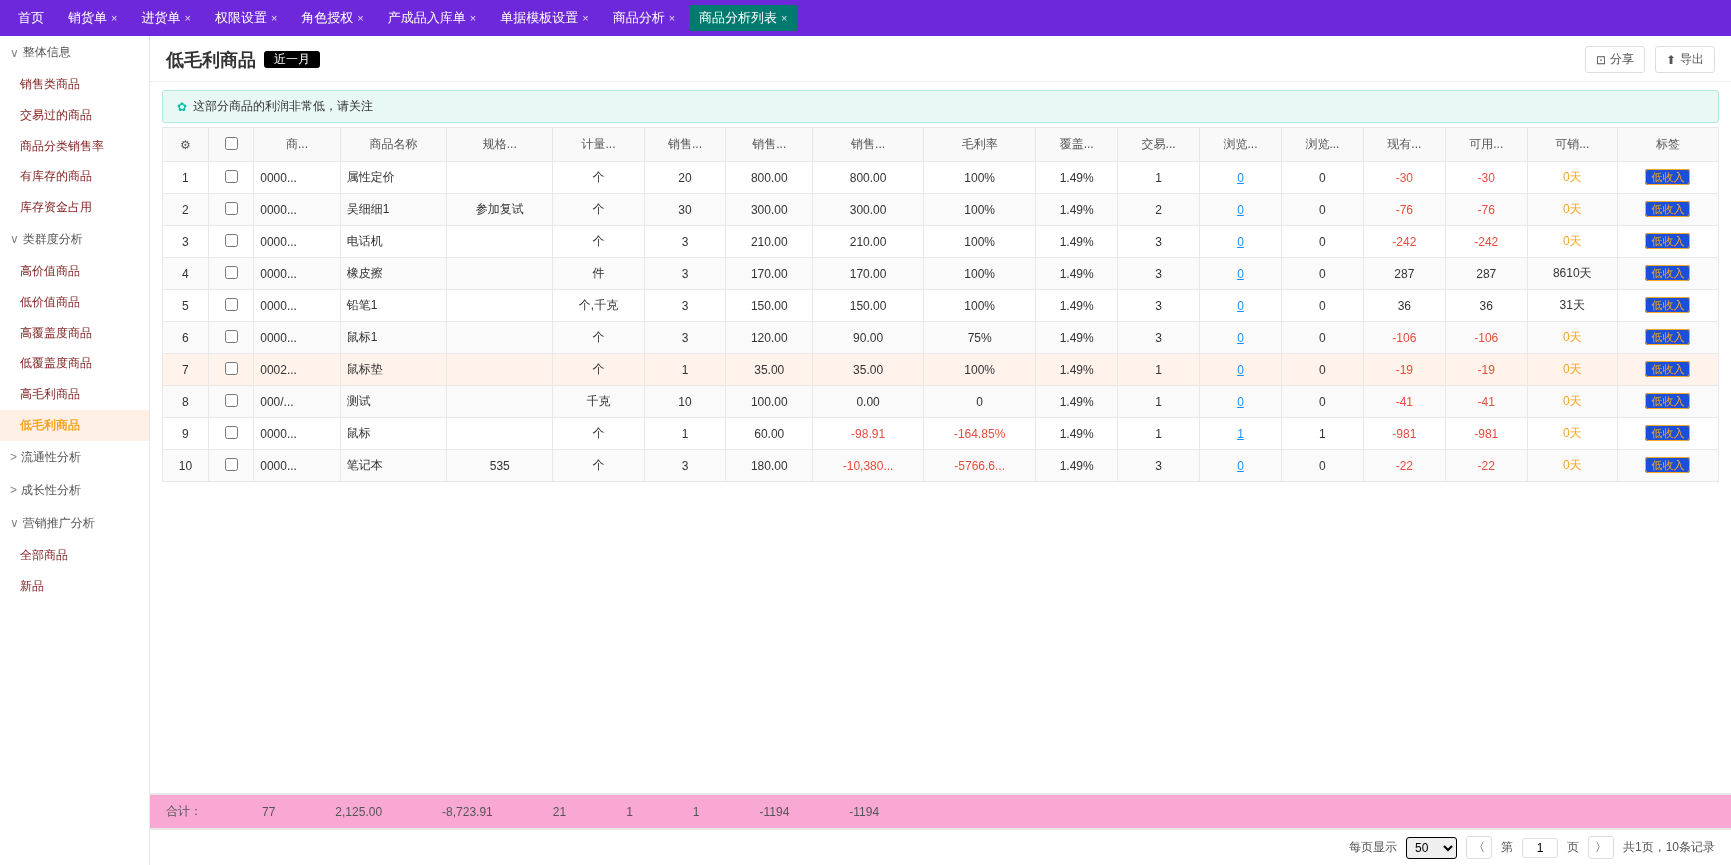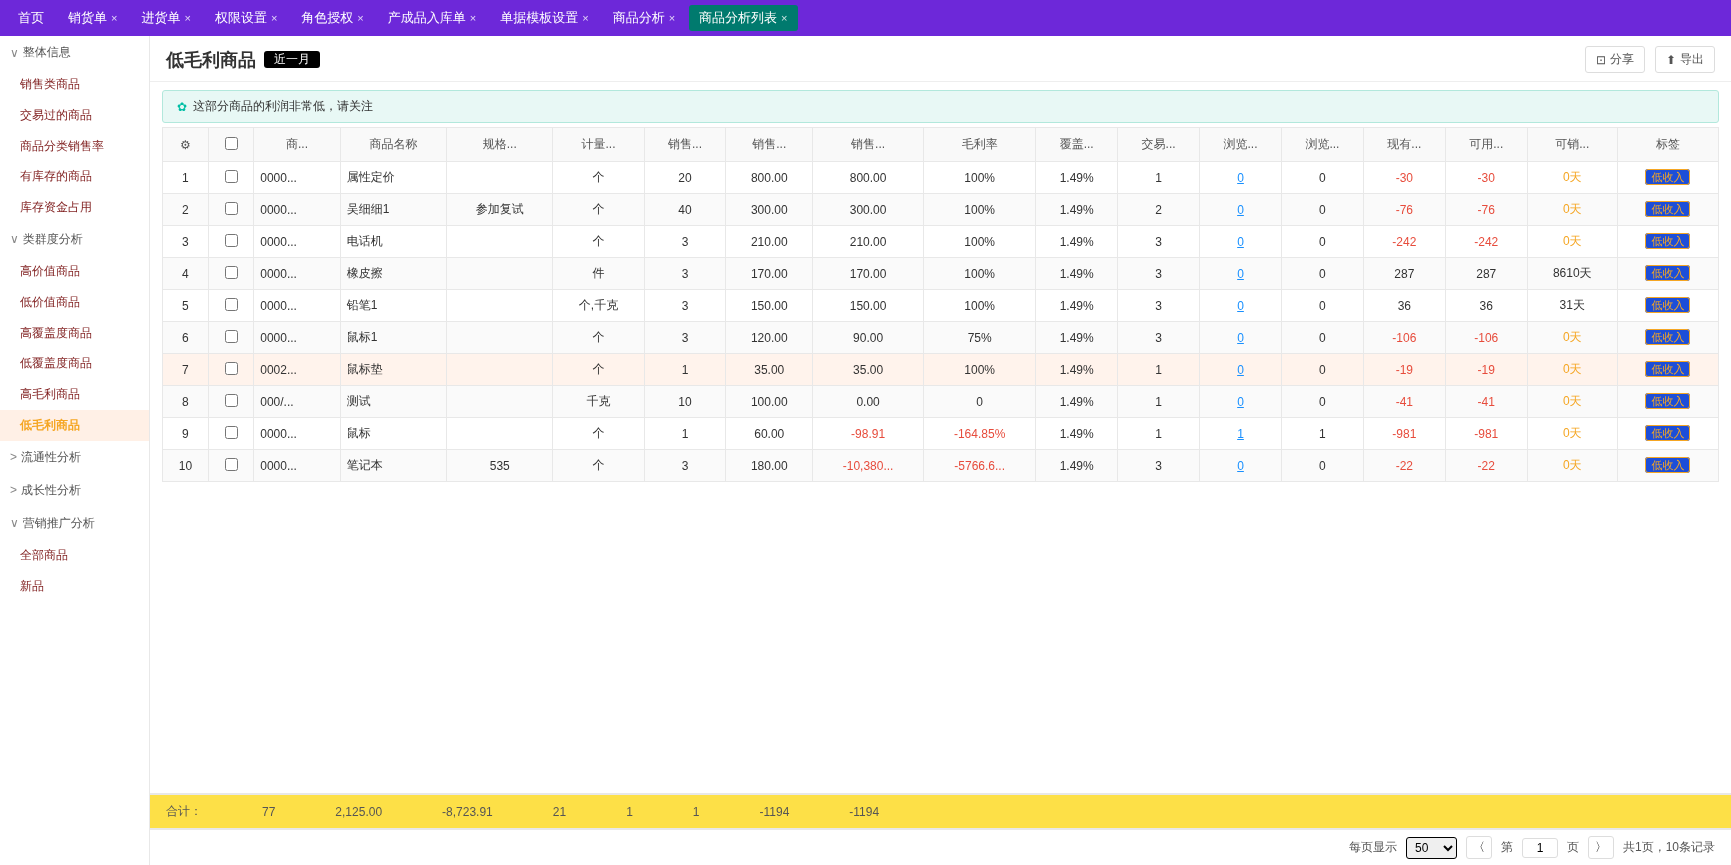--- a/index.html
+++ b/index.html
@@ -184,21 +184,21 @@
       border-radius: 3px;
       padding: 1px 5px;
       font-size: 11px;
     }
     .orange-text { color: #f5a623; }
     .red-text { color: #e74c3c; }
     .link-text { color: #1890ff; text-decoration: underline; cursor: pointer; }
 
     
     .table-footer {
-      background: #fde047;
+      background: #f9a8d4;
       border-top: 2px solid #e8e8e8;
       display: flex;
       align-items: center;
       padding: 8px 16px;
       gap: 60px;
       font-size: 12px;
       color: #555;
       border-bottom: 1px solid #e8e8e8;
     }
 
@@ -345,21 +345,21 @@
       <td class="orange-text">0天</td>
       <td><span class="tag-badge">低收入</span></td>
     </tr>
             <tr>
       <td>2</td>
       <td><input type="checkbox" style=""></td>
       <td class="text-left">0000...</td>
       <td class="text-left">吴细细1</td>
       <td>参加复试</td>
       <td>个</td>
-      <td>40</td>
+      <td>30</td>
       <td>300.00</td>
       <td class="">300.00</td>
       <td class="">100%</td>
       <td>1.49%</td>
       <td>2</td>
       <td class="link-text">0</td>
       <td>0</td>
       <td class="red-text">-76</td>
       <td class="red-text">-76</td>
       <td class="orange-text">0天</td>

